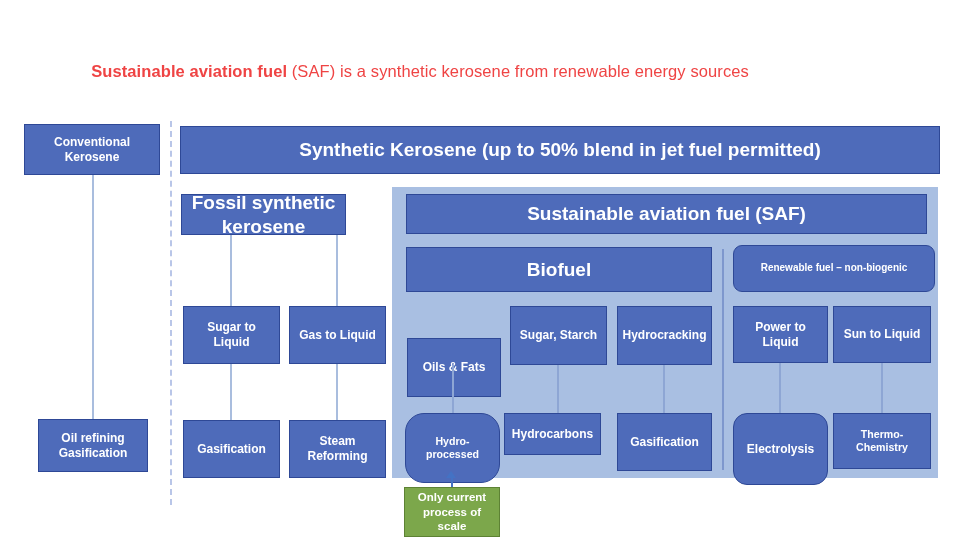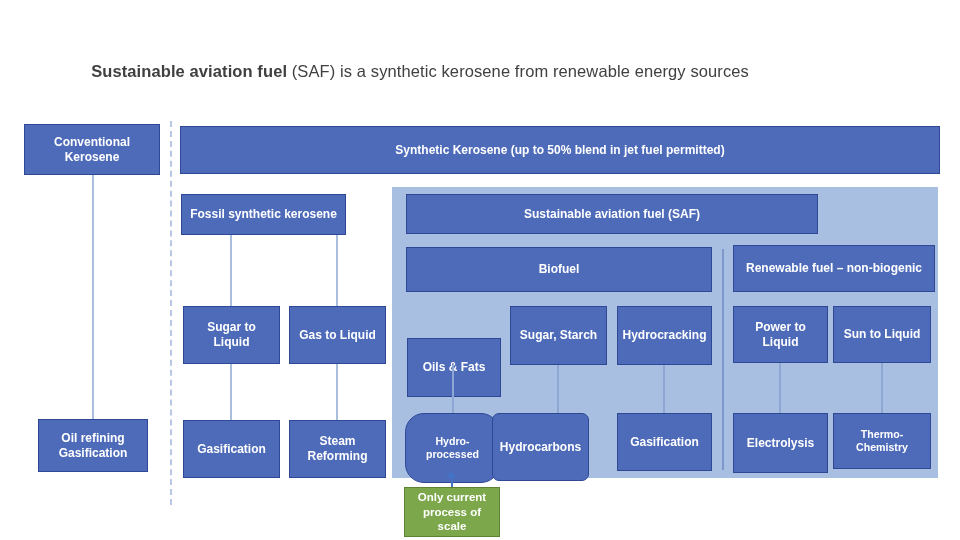--- a/index.html
+++ b/index.html
@@ -3,29 +3,29 @@
 <meta charset="utf-8">
 <style>
   html,body{margin:0;padding:0;}
   body{
     width:960px;height:540px;position:relative;background:#ffffff;
     font-family:"Liberation Sans",sans-serif;overflow:hidden;
   }
   .abs{position:absolute;box-sizing:border-box;}
   .title{
     left:0;top:62px;width:840px;text-align:center;
-    font-size:16.5px;color:#404040;letter-spacing:.1px;
+    font-size:16.5px;color:#ef4444;letter-spacing:.1px;
   }
   .title b{font-weight:700;}
   .box{
     background:#4e6bba;border:1.6px solid #2e4896;color:#ffffff;
     display:flex;align-items:center;justify-content:center;text-align:center;
     font-weight:600;line-height:1.25;padding:2px 4px;
   }
-  .lbl-lg{font-size:12px;}
+  .lbl-lg{font-size:19px;}
   .lbl-md{font-size:12px;}
   .lbl-sm{font-size:12px;}
   .lbl-xs{font-size:10.6px;}
   .container-saf{background:#a9bfe2;}
   .vline{width:1.6px;background:#a9bdde;}
   .vline-in{width:1.6px;background:#8ea6d4;}
   .divider{width:2.4px;background:#7e97cd;}
   .dashed-sep{width:0;border-left:2px dashed #b9c6e8;}
   .note{
     background:#7ca74b;border:1.6px solid #5d8234;color:#ffffff;
@@ -58,38 +58,38 @@
 <div class="abs vline" style="left:230px;top:235px;height:71px;"></div>
 <div class="abs vline" style="left:336px;top:235px;height:71px;"></div>
 <div class="abs box lbl-sm" style="left:183px;top:306px;width:97px;height:58px;">Sugar to Liquid</div>
 <div class="abs box lbl-sm" style="left:289px;top:306px;width:97px;height:58px;">Gas to Liquid</div>
 <div class="abs vline" style="left:230px;top:364px;height:56px;"></div>
 <div class="abs vline" style="left:336px;top:364px;height:56px;"></div>
 <div class="abs box lbl-sm" style="left:183px;top:420px;width:97px;height:58px;">Gasification</div>
 <div class="abs box lbl-sm" style="left:289px;top:420px;width:97px;height:58px;">Steam Reforming</div>
 
 <div class="abs container-saf" style="left:392px;top:187px;width:546px;height:291px;"></div>
-<div class="abs box lbl-lg" style="left:406px;top:194px;width:412px;height:40px;">Sustainable aviation fuel (SAF)</div>
+<div class="abs box lbl-lg" style="left:406px;top:194px;width:521px;height:40px;">Sustainable aviation fuel (SAF)</div>
 
 <div class="abs box lbl-lg" style="left:406px;top:247px;width:306px;height:45px;">Biofuel</div>
 <div class="abs box lbl-sm" style="left:407px;top:306px;width:94px;height:59px;margin-top:32px;">Oils &amp; Fats</div>
 <div class="abs box lbl-sm" style="left:510px;top:306px;width:97px;height:59px;">Sugar, Starch</div>
 <div class="abs box lbl-sm" style="left:617px;top:306px;width:95px;height:59px;">Hydrocracking</div>
 <div class="abs vline-in" style="left:452px;top:365px;height:48px;"></div>
 <div class="abs vline-in" style="left:557px;top:365px;height:48px;"></div>
 <div class="abs vline-in" style="left:663px;top:365px;height:48px;"></div>
 <div class="abs box lbl-xs" style="left:405px;top:413px;width:95px;height:70px;border-radius:19px;">Hydro-processed</div>
-<div class="abs box lbl-sm" style="left:492px;top:413px;width:97px;height:68px;border-radius:7px;">Hydrocarbons</div>
+<div class="abs box lbl-sm" style="left:504px;top:413px;width:97px;height:42px;">Hydrocarbons</div>
 <div class="abs box lbl-sm" style="left:617px;top:413px;width:95px;height:58px;">Gasification</div>
 
 <div class="abs divider" style="left:722px;top:249px;height:221px;"></div>
 
-<div class="abs box lbl-lg" style="left:733px;top:245px;width:202px;height:47px;font-size:12px;">Renewable fuel – non-biogenic</div>
+<div class="abs box lbl-lg" style="left:733px;top:245px;width:202px;height:47px;font-size:10px;border-radius:9px;">Renewable fuel – non-biogenic</div>
 <div class="abs box lbl-sm" style="left:733px;top:306px;width:95px;height:57px;">Power to Liquid</div>
 <div class="abs box lbl-sm" style="left:833px;top:306px;width:98px;height:57px;">Sun to Liquid</div>
 <div class="abs vline-in" style="left:779px;top:363px;height:50px;"></div>
 <div class="abs vline-in" style="left:881px;top:363px;height:50px;"></div>
-<div class="abs box lbl-sm" style="left:733px;top:413px;width:95px;height:60px;">Electrolysis</div>
+<div class="abs box lbl-sm" style="left:733px;top:413px;width:95px;height:72px;border-radius:14px;">Electrolysis</div>
 <div class="abs box lbl-xs" style="left:833px;top:413px;width:98px;height:56px;">Thermo-Chemistry</div>
 
 <div class="abs arrow-shaft" style="left:451px;top:477px;height:10px;"></div>
 <div class="abs arrow-head" style="left:446px;top:471px;"></div>
 <div class="abs note" style="left:404px;top:487px;width:96px;height:50px;">Only current process of scale</div>
 
 </body></html>

